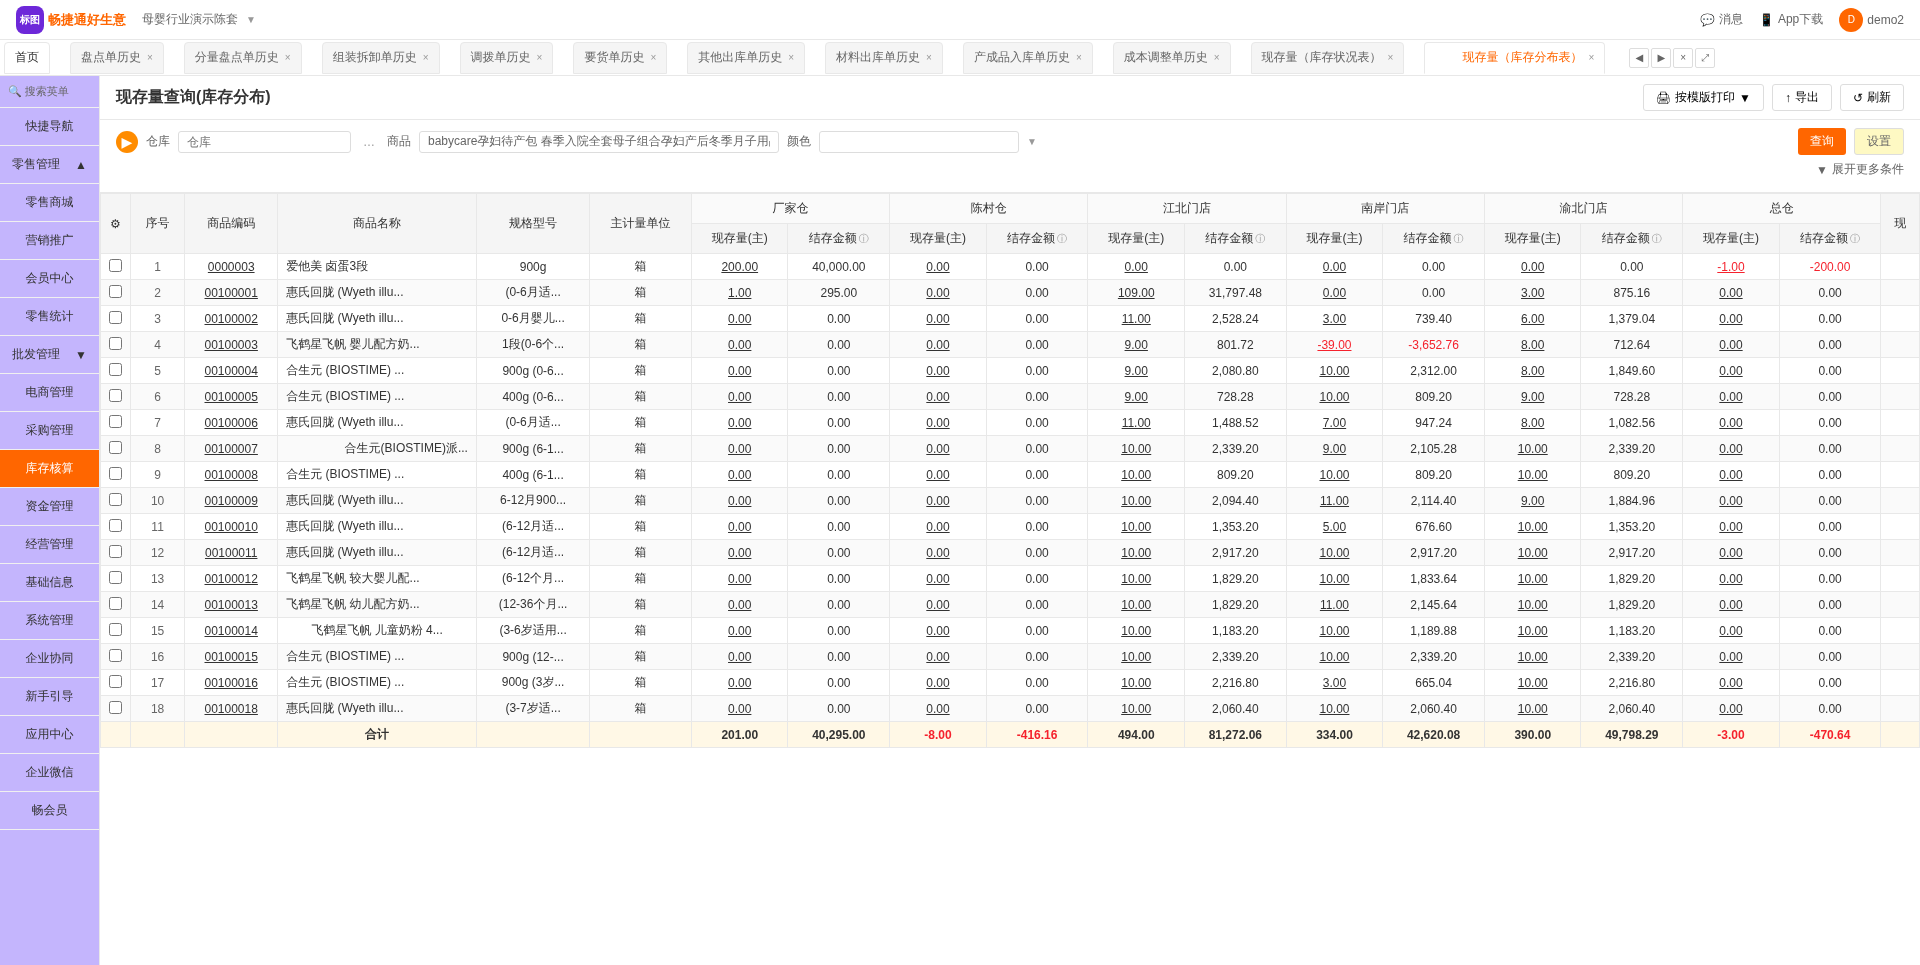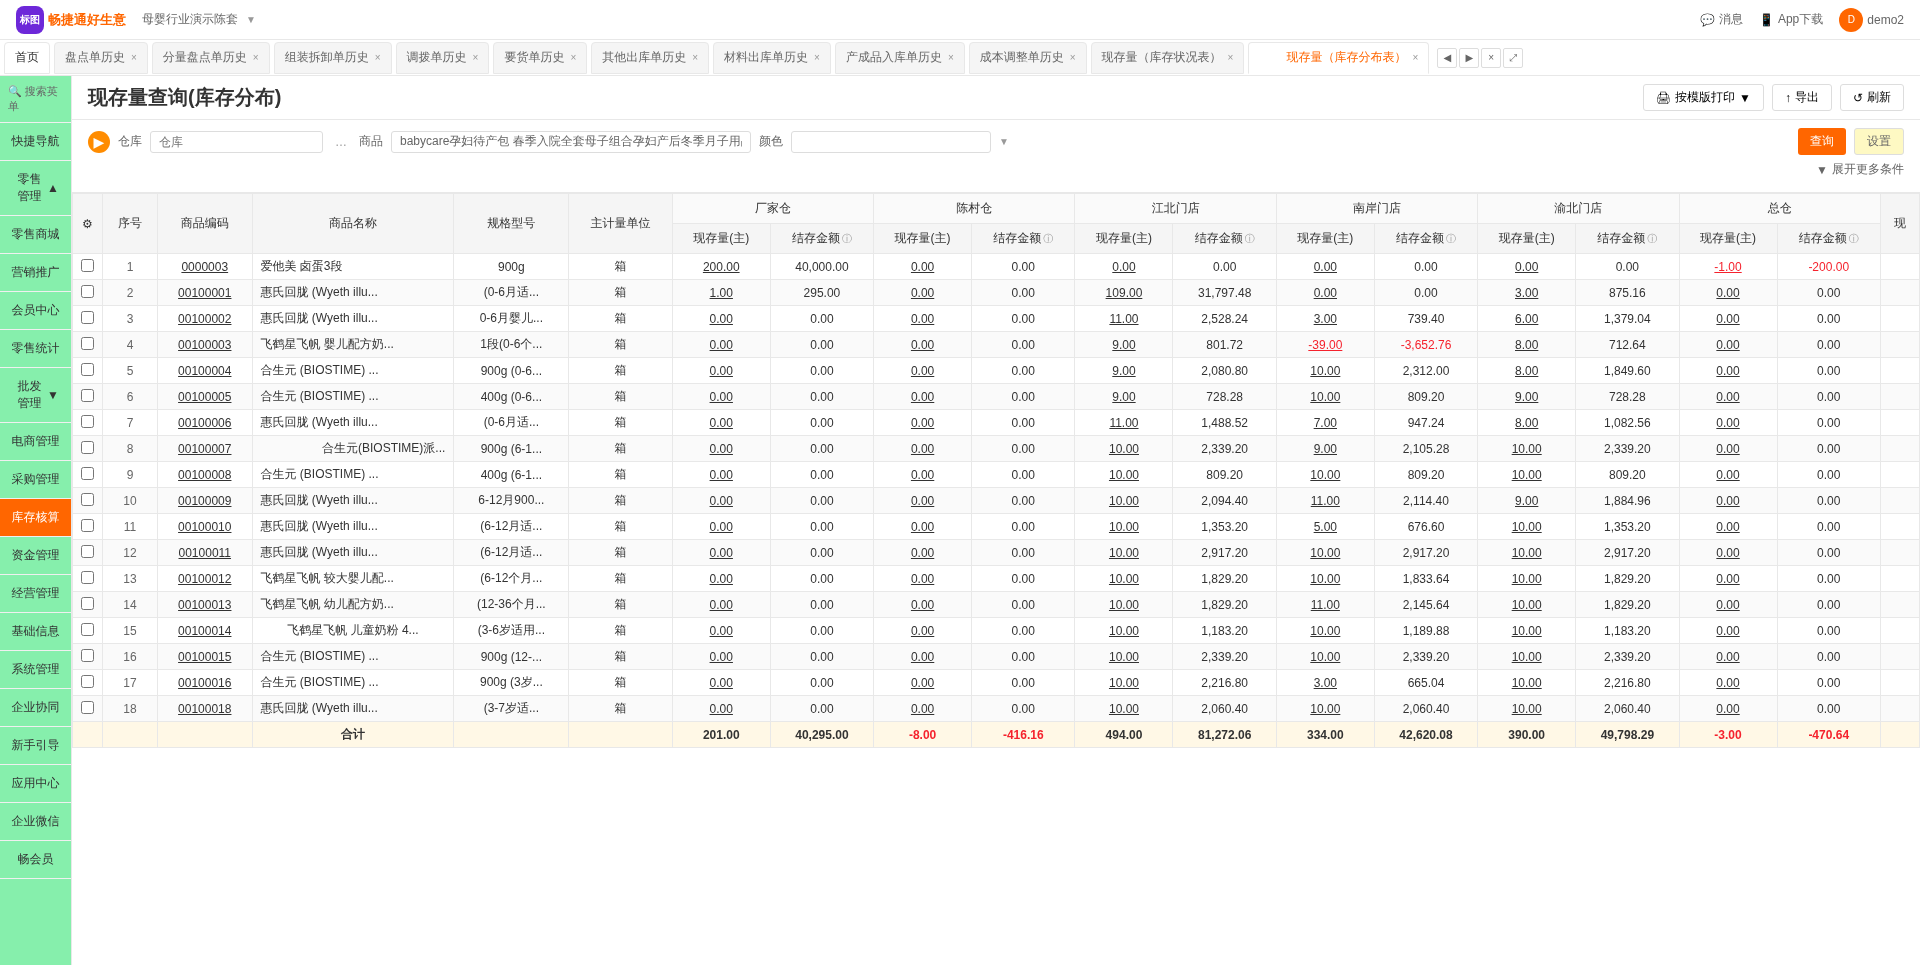--- a/index.html
+++ b/index.html
@@ -9,43 +9,43 @@
     .topbar { height: 40px; background: #fff; display: flex; align-items: center; justify-content: space-between; padding: 0 16px; border-bottom: 1px solid #e8e8e8; }
     .topbar-left { display: flex; align-items: center; gap: 8px; }
     .logo-area { display: flex; align-items: center; gap: 4px; color: #ff6600; font-size: 13px; font-weight: bold; }
     .logo-icon { width: 28px; height: 28px; background: #6d28d9; border-radius: 8px; display: flex; align-items: center; justify-content: center; color: white; font-size: 10px; }
     .topbar-right { display: flex; align-items: center; gap: 16px; font-size: 12px; color: #666; }
     .topbar-right-item { display: flex; align-items: center; gap: 4px; cursor: pointer; }
     .avatar { width: 24px; height: 24px; background: #ff6600; border-radius: 50%; display: flex; align-items: center; justify-content: center; color: white; font-size: 10px; }
 
     
     .tabbar { height: 36px; background: #fff; display: flex; align-items: center; border-bottom: 1px solid #e8e8e8; overflow: hidden; padding: 0 4px; }
-    .tab { display: flex; align-items: center; gap: 4px; padding: 0 10px; height: 32px; border: 1px solid #e8e8e8; border-radius: 4px 4px 0 0; margin-right: 4px; cursor: pointer; white-space: nowrap; font-size: 12px; color: #666; background: #f5f5f5; flex-shrink: 0; }
+    .tab { display: flex; align-items: center; gap: 4px; padding: 0 10px; height: 32px; border: 1px solid #e8e8e8; border-radius: 4px 4px 0 0; margin-right: 20px; cursor: pointer; white-space: nowrap; font-size: 12px; color: #666; background: #f5f5f5; flex-shrink: 0; }
     .tab.active { background: #fff; color: #ff6600; border-bottom-color: #fff; padding-left: 37px; }
     .tab .close-btn { font-size: 10px; color: #999; cursor: pointer; margin-left: 2px; }
     .tab.home { color: #333; background: #fff; }
     .tab-nav-btns { display: flex; gap: 2px; margin-left: 4px; }
     .tab-nav-btn { width: 20px; height: 20px; border: 1px solid #ddd; border-radius: 2px; cursor: pointer; display: flex; align-items: center; justify-content: center; font-size: 10px; color: #666; }
 
     
     .main-layout { display: flex; height: calc(965px - 40px - 36px); }
 
     
-    .sidebar { width: 72px; background: #86efac; border-right: 1px solid #e8e8e8; display: flex; flex-direction: column; overflow-y: auto; flex-shrink: 0; }
+    .sidebar { width: 100px; background: #c4b5fd; border-right: 1px solid #e8e8e8; display: flex; flex-direction: column; overflow-y: auto; flex-shrink: 0; }
     .sidebar-item { padding: 10px 8px; text-align: center; cursor: pointer; font-size: 12px; color: #333; border-bottom: 1px solid #f0f0f0; }
     .sidebar-item.active { background: #ff6600; color: white; }
     .sidebar-item.has-arrow { display: flex; align-items: center; justify-content: space-between; padding: 10px 12px; }
     .sidebar-search { padding: 8px; font-size: 11px; color: #666; border-bottom: 1px solid #f0f0f0; cursor: pointer; }
 
     
     .content { flex: 1; display: flex; flex-direction: column; overflow: hidden; }
 
     
     .page-header { padding: 8px 16px; background: #fff; border-bottom: 1px solid #e8e8e8; display: flex; align-items: center; justify-content: space-between; }
-    .page-title { font-size: 20px; font-weight: bold; color: #333; }
+    .page-title { font-size: 16px; font-weight: bold; color: #333; }
     .page-header-actions { display: flex; gap: 8px; }
     .btn-print { padding: 4px 12px; border: 1px solid #ddd; border-radius: 3px; cursor: pointer; font-size: 12px; background: #fff; display: flex; align-items: center; gap: 4px; }
     .btn-export { padding: 4px 12px; border: 1px solid #ddd; border-radius: 3px; cursor: pointer; font-size: 12px; background: #fff; display: flex; align-items: center; gap: 4px; }
     .btn-refresh { padding: 4px 12px; border: 1px solid #ddd; border-radius: 3px; cursor: pointer; font-size: 12px; background: #fff; display: flex; align-items: center; gap: 4px; }
 
     
     .filter-area { background: #fff; padding: 8px 16px; border-bottom: 1px solid #e8e8e8; }
     .filter-row { display: flex; align-items: center; gap: 8px; margin-bottom: 6px; }
     .filter-label { color: #666; font-size: 12px; white-space: nowrap; }
     .filter-input { border: 1px solid #ddd; border-radius: 3px; padding: 3px 8px; font-size: 12px; color: #333; background: #fff; min-width: 80px; }

